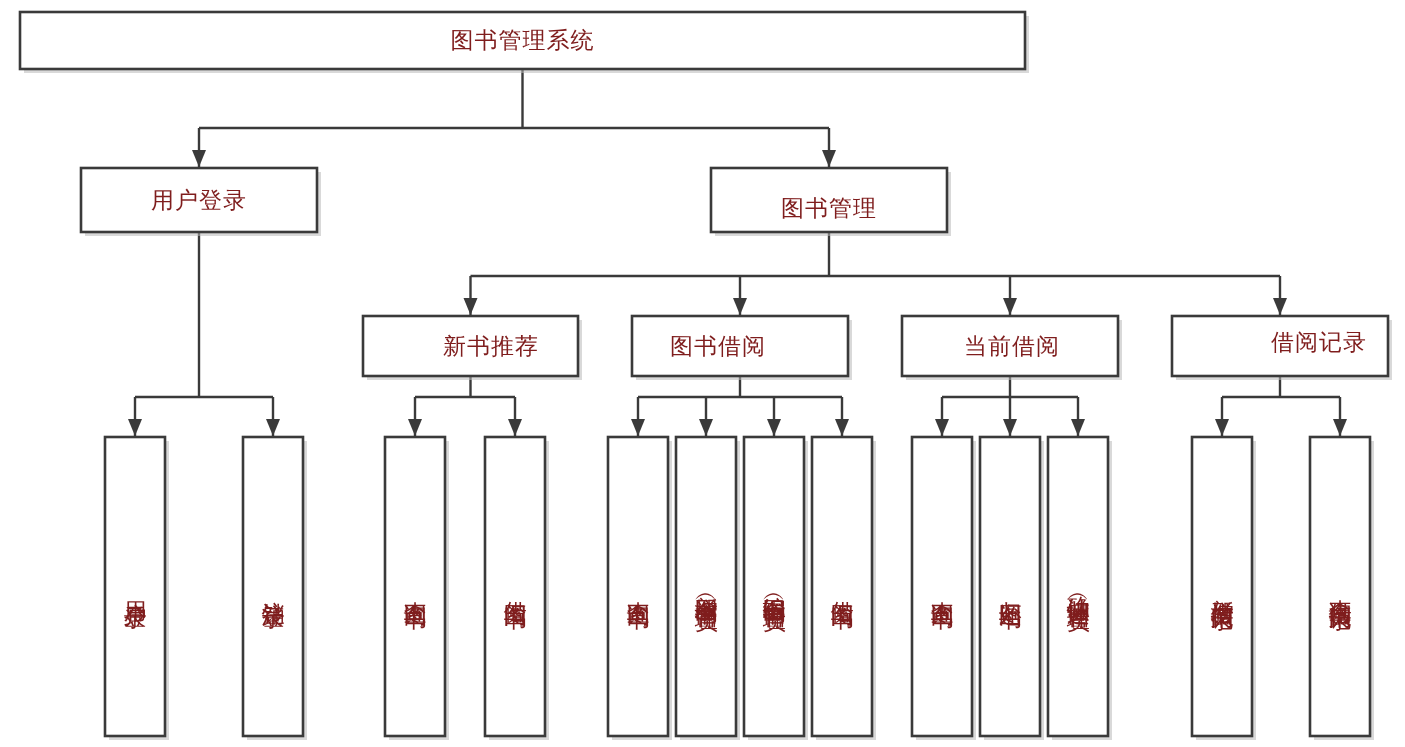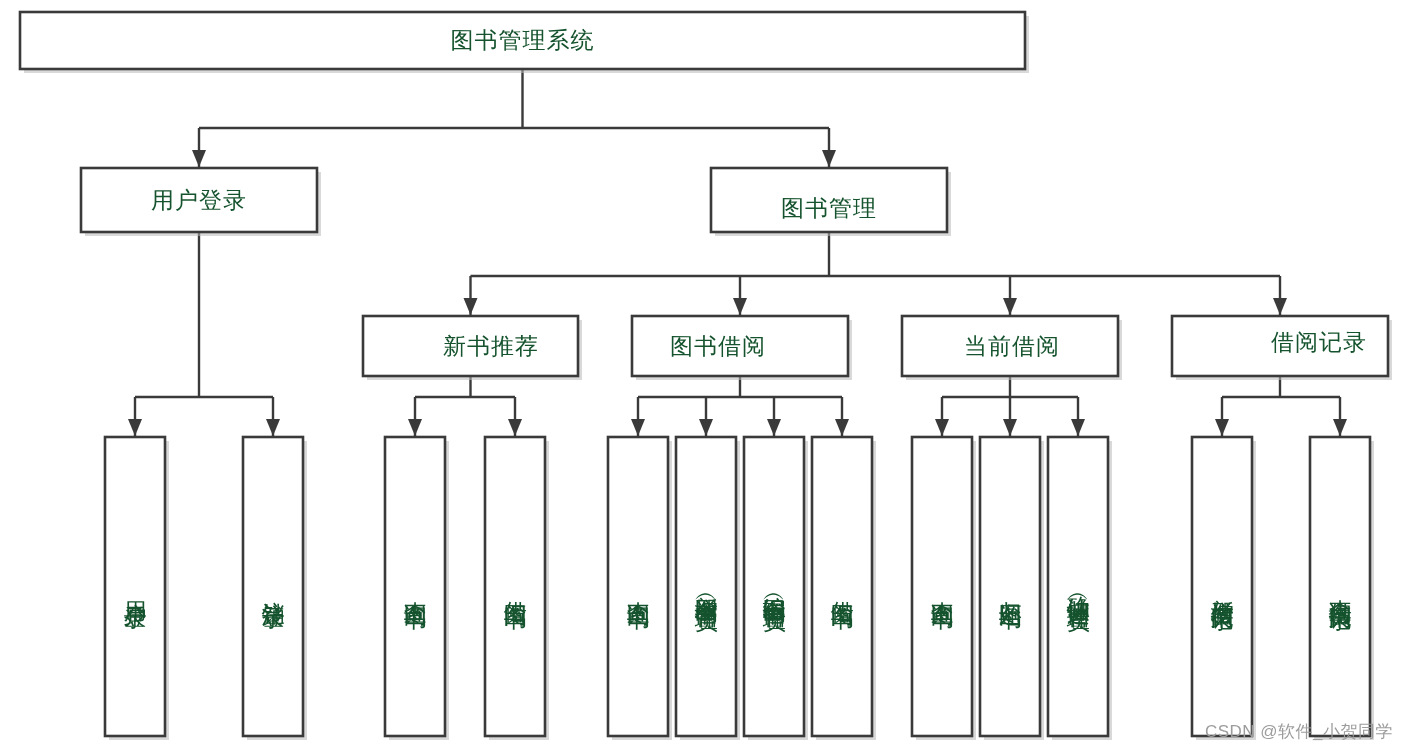--- a/index.html
+++ b/index.html
@@ -43,21 +43,21 @@
   }
   .arrow-head {
     fill: #3a3a3a;
     stroke: none;
   }
   .node-label {
     position: absolute;
     display: flex;
     align-items: center;
     justify-content: center;
-    color: #14532d;
+    color: #7f1d1d;
     font-family: Liberation Sans, sans-serif;
     pointer-events: none;
     box-sizing: border-box;
   }
   .node-label.horizontal {
     font-size: 23px;
     letter-spacing: 1px;
     white-space: nowrap;
   }
   .node-label.vertical {
@@ -199,15 +199,14 @@
       <div class="node-label vertical" style="left: 676px; top: 437px; width: 60px; height: 299px;">新增图书（管理员）</div>
       <div class="node-label vertical" style="left: 744px; top: 437px; width: 60px; height: 299px;">编辑图书（管理员）</div>
       <div class="node-label vertical" style="left: 812px; top: 437px; width: 60px; height: 299px;">借阅图书</div>
       <div class="node-label vertical" style="left: 912px; top: 437px; width: 60px; height: 299px;">查询图书</div>
       <div class="node-label vertical" style="left: 980px; top: 437px; width: 60px; height: 299px;">归还图书</div>
       <div class="node-label vertical" style="left: 1048px; top: 437px; width: 60px; height: 299px;">确认归还（管理员）</div>
       <div class="node-label vertical" style="left: 1192px; top: 437px; width: 60px; height: 299px;">新增借阅记录</div>
       <div class="node-label vertical" style="left: 1310px; top: 437px; width: 60px; height: 299px;">查询借阅记录</div>
     </div>
 
-  <div id="watermark">CSDN @软件_小贺同学</div>
 
 </div>
 
 </body></html>

